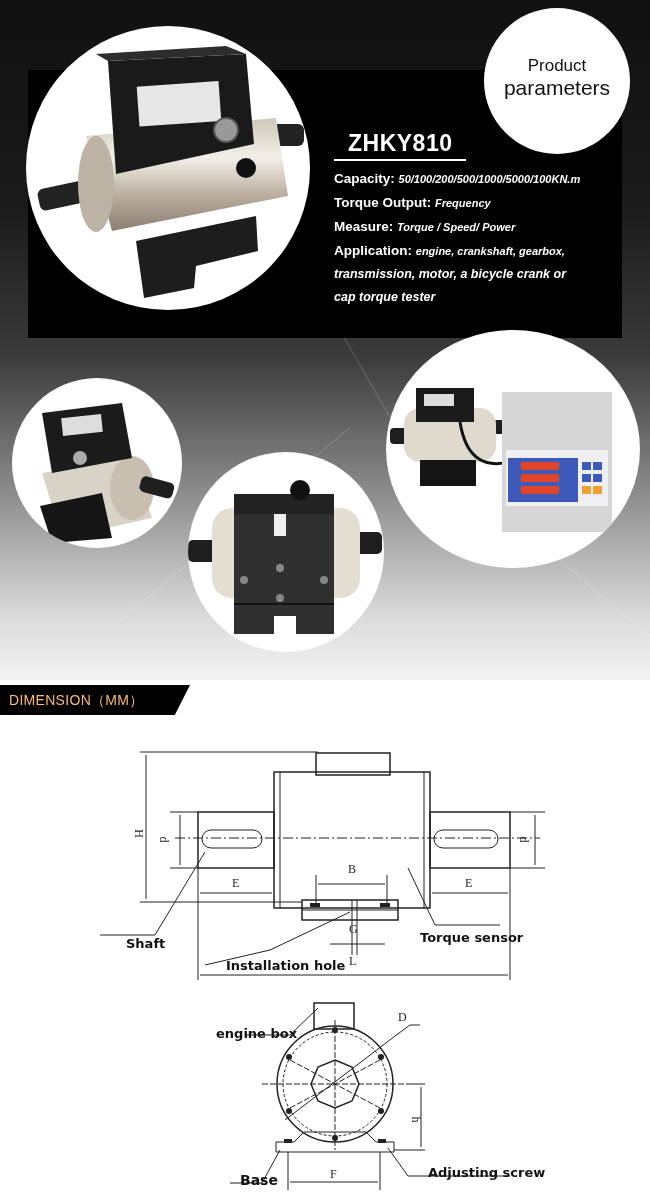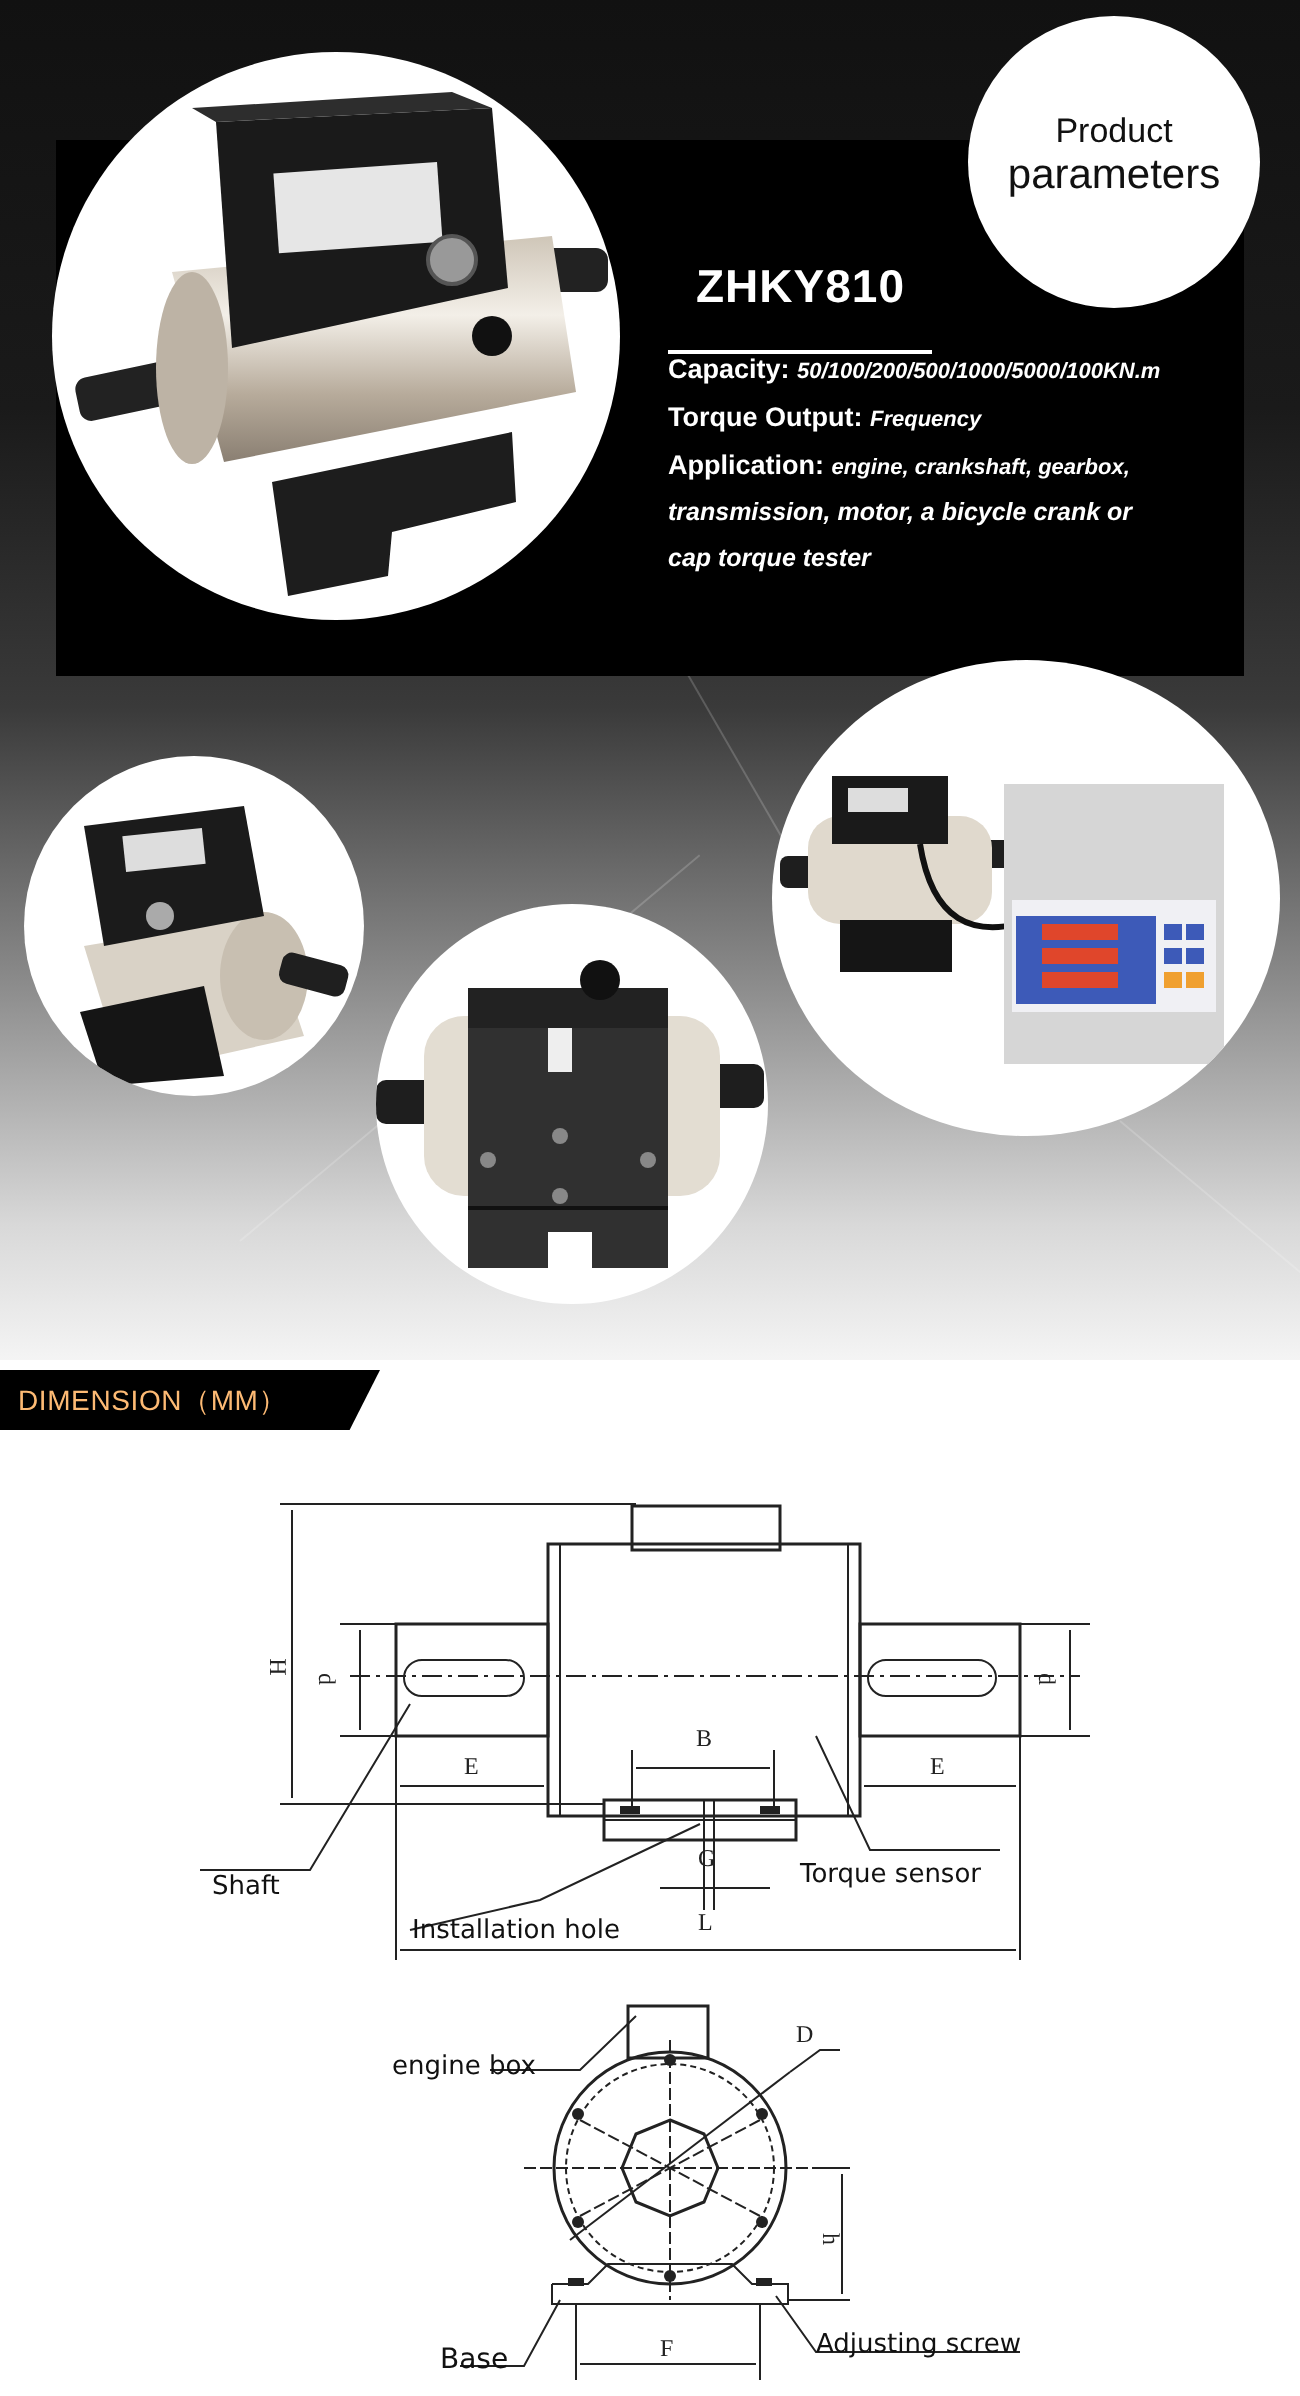--- a/index.html
+++ b/index.html
@@ -14,39 +14,39 @@
   }
   .hero .streak { position: absolute; background: rgba(255,255,255,0.18); height: 1px; transform-origin: left center; }
   .black-panel {
     position: absolute; left: 28px; top: 70px; width: 594px; height: 268px; background: #000;
   }
   .circle { position: absolute; border-radius: 50%; background: #fff; overflow: hidden; }
 
   .spec-block { position: absolute; left: 334px; top: 130px; width: 300px; color: #fff; }
   .model {
     font-weight: bold; font-size: 23px; letter-spacing: 0.5px; padding-left: 14px;
-    width: 132px; border-bottom: 2px solid #fff; padding-bottom: 18px; 
+    width: 132px; border-bottom: 2px solid #fff; padding-bottom: 2px; margin-bottom: 10px;
   }
   .spec-line { font-size: 13.5px; font-weight: bold; margin-bottom: 9px; white-space: nowrap; }
   .spec-line .val { font-style: italic; font-size: 11px; font-weight: bold; }
   .spec-cont { font-style: italic; font-weight: bold; font-size: 12.5px; margin-bottom: 9px; white-space: nowrap; }
 
   .badge-text { position: absolute; color: #111; text-align: center; width: 150px; line-height: 1.15; }
   .badge-text .l1 { font-size: 17px; }
   .badge-text .l2 { font-size: 21px; }
 
   
   .dim-banner {
     position: absolute; left: 0; top: 685px; width: 190px; height: 30px;
     background: #000; clip-path: polygon(0 0, 100% 0, 92% 100%, 0 100%);
   }
   .dim-banner span { color: #fdba74; font-size: 14px; line-height: 30px; padding-left: 9px; letter-spacing: 0.3px; }
 
   .drawing { position: absolute; left: 0; top: 720px; width: 650px; height: 478px; }
-  .lbl { position: absolute; font-weight: normal; font-size: 13px; color: #111; font-family: "DejaVu Sans", sans-serif; }
+  .lbl { position: absolute; font-weight: bold; font-size: 13px; color: #111; font-family: "DejaVu Sans", sans-serif; margin-left: 20px; }
   .dimtxt { position: absolute; font-family: "Liberation Serif", serif; font-size: 12px; color: #222; }
 </style>
 </head>
 <body>
 
 <div class="hero">
   <div class="streak" style="left:250px;top:330px;width:260px;transform:rotate(-62deg);"></div>
   <div class="streak" style="left:340px;top:330px;width:240px;transform:rotate(60deg);"></div>
   <div class="streak" style="left:120px;top:620px;width:300px;transform:rotate(-40deg);"></div>
   <div class="streak" style="left:560px;top:560px;width:140px;transform:rotate(40deg);"></div>
@@ -84,20 +84,24 @@
 
   <div class="spec-block">
     <div class="model">ZHKY810</div>
     <div class="spec-line">
       <span>Capacity:</span>
       <span class="val">50/100/200/500/1000/5000/100KN.m</span>
     </div>
     <div class="spec-line">
       <span>Torque Output:</span>
       <span class="val">Frequency</span>
+    </div>
+    <div class="spec-line">
+      <span>Measure:</span>
+      <span class="val">Torque / Speed/ Power</span>
     </div>
     <div class="spec-line">
       <span>Application:</span>
       <span class="val">engine, crankshaft, gearbox,</span>
     </div>
     <div class="spec-cont"> transmission, motor, a bicycle crank or</div>
     <div class="spec-cont">cap torque tester</div>
   </div>
 
   <div class="circle" style="left:12px;top:378px;width:170px;height:170px;">

